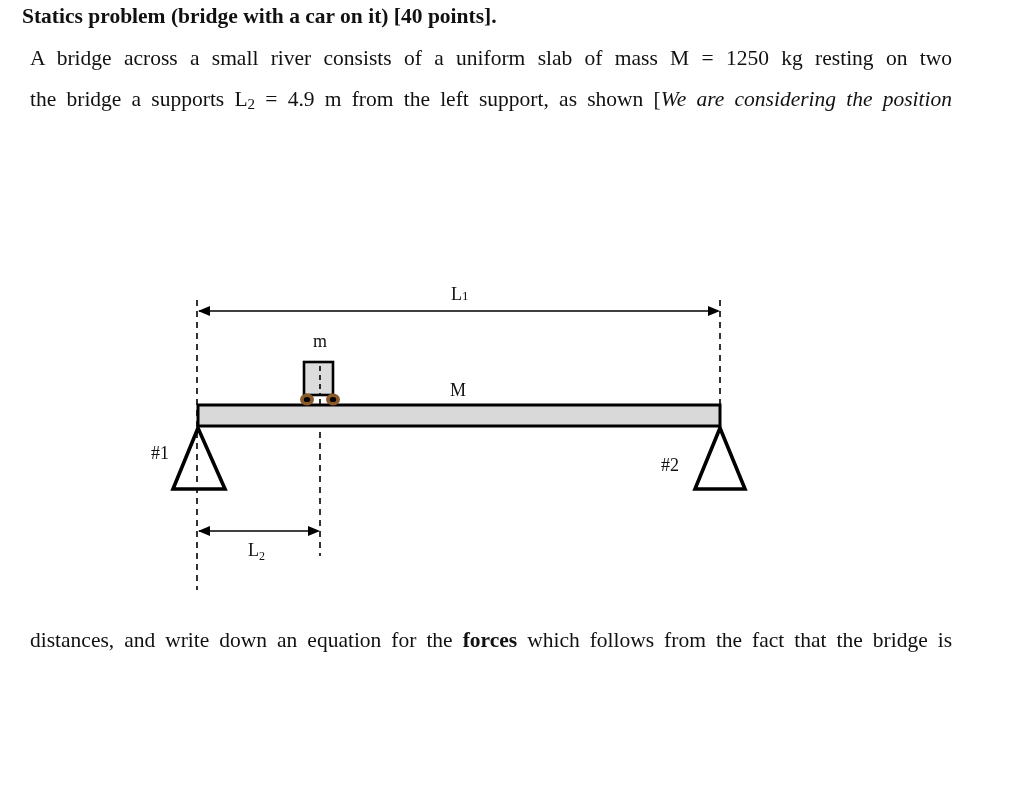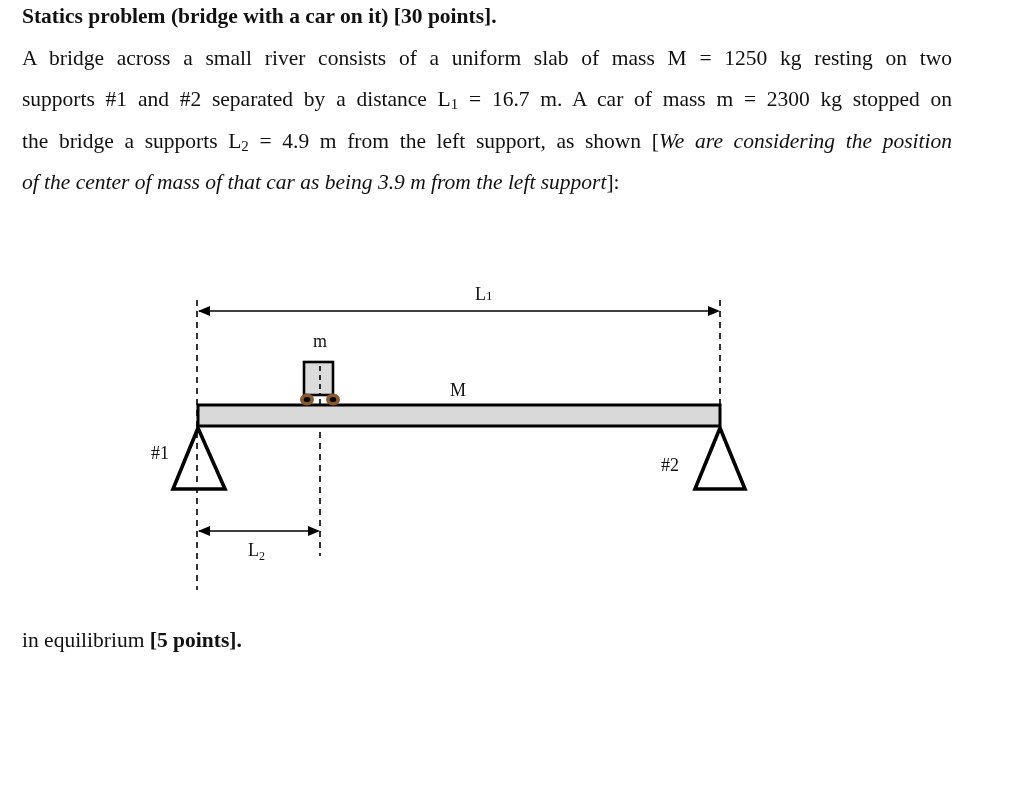--- a/index.html
+++ b/index.html
@@ -1,40 +1,38 @@
 <!DOCTYPE html>
 <html><head>
 <meta charset="utf-8">
 <style>
   html, body { margin: 0; padding: 0; background: #ffffff; }
   body { width: 1024px; height: 790px; position: relative; overflow: hidden;
          font-family: "Liberation Serif", "DejaVu Serif", serif; color: #111; }
   .title { position: absolute; left: 22px; top: 4px; font-size: 21.5px; font-weight: bold; white-space: nowrap; }
   .para { position: absolute; left: 22px; width: 930px; font-size: 21.5px; line-height: 41.3px; }
   .p1 { top: 38px; text-align: justify; }
-  .line { display: block; white-space: nowrap; text-align-last: justify; }
+  .line { display: block; white-space: nowrap; text-align-last: justify; margin-left: 8px; }
   .line.last { text-align-last: left; }
   .p2 { top: 620px; }
   sub.s { font-size: 15px; vertical-align: -3px; line-height: 0; }
   i { font-style: italic; font-family: Liberation Serif, serif; }
   b { font-weight: bold; }
   .diagram { position: absolute; left: 0; top: 0; width: 1024px; height: 790px; }
   .lbl { position: absolute; font-size: 18px; white-space: nowrap; }
   .lbl sub { font-size: 12px; vertical-align: -4px; line-height: 0; }
 </style>
 </head>
 <body>
 
-<div class="title">Statics problem (bridge with a car on it) [30 points].</div>
+<div class="title">Statics problem (bridge with a car on it) [40 points].</div>
 
 <div class="para p1">
   <span class="line">A bridge across a small river consists of a uniform slab of mass M = 1250 kg resting on two</span>
-  <span class="line"><span>supports #1 and #2 separated by a distance L</span><sub class="s">1</sub><span> = 16.7 m. A car of mass m = 2300 kg stopped on</span></span>
   <span class="line"><span>the bridge a supports L</span><sub class="s">2</sub><span> = 4.9 m from the left support, as shown [</span><i>We are considering the position</i></span>
-  <span class="line last"><i>of the center of mass of that car as being 3.9 m from the left support</i><span>]:</span></span>
 </div>
 
 <svg class="diagram" width="1024" height="790" viewBox="0 0 1024 790" xmlns="http://www.w3.org/2000/svg">
   <defs>
     <marker id="ah" markerWidth="10" markerHeight="10" refX="9" refY="5" orient="auto" markerUnits="userSpaceOnUse">
       <path d="M0,0 L14,5 L0,10 z" transform="scale(0.72,1)" fill="#000"></path>
     </marker>
   </defs>
 
   <line x1="197" y1="300" x2="197" y2="590" stroke="#000" stroke-width="1.6" stroke-dasharray="6,5"></line>
@@ -56,22 +54,22 @@
 
   <path d="M198,428 L173,489 L225,489 z" fill="#fff" stroke="#000" stroke-width="3.6" stroke-linejoin="miter"></path>
   <line x1="197" y1="432" x2="197" y2="487" stroke="#000" stroke-width="1.6" stroke-dasharray="6,5"></line>
   <path d="M720,428 L695,489 L745,489 z" fill="#fff" stroke="#000" stroke-width="3.6" stroke-linejoin="miter"></path>
 
   <line x1="199" y1="531" x2="318" y2="531" stroke="#000" stroke-width="1.4"></line>
   <path d="M198,531 L210,526 L210,536 z" fill="#000"></path>
   <path d="M320,531 L308,526 L308,536 z" fill="#000"></path>
 </svg>
 
-<div class="lbl" style="left:451px; top:284px;margin-left:24px;"><span>L</span><span style="font-size:13px;">1</span></div>
+<div class="lbl" style="left:451px; top:284px;"><span>L</span><span style="font-size:13px;">1</span></div>
 <div class="lbl" style="left:313px; top:331px;">m</div>
 <div class="lbl" style="left:450px; top:380px;">M</div>
 <div class="lbl" style="left:151px; top:443px;">#1</div>
 <div class="lbl" style="left:661px; top:455px;">#2</div>
 <div class="lbl" style="left:248px; top:540px;"><span>L</span><sub>2</sub></div>
 
 <div class="para p2">
-  <span class="line last"><span>in equilibrium </span><b>[5 points].</b></span>
+  <span class="line"><span>distances, and write down an equation for the </span><b>forces</b><span> which follows from the fact that the bridge is</span></span>
 </div>
 
 </body></html>

